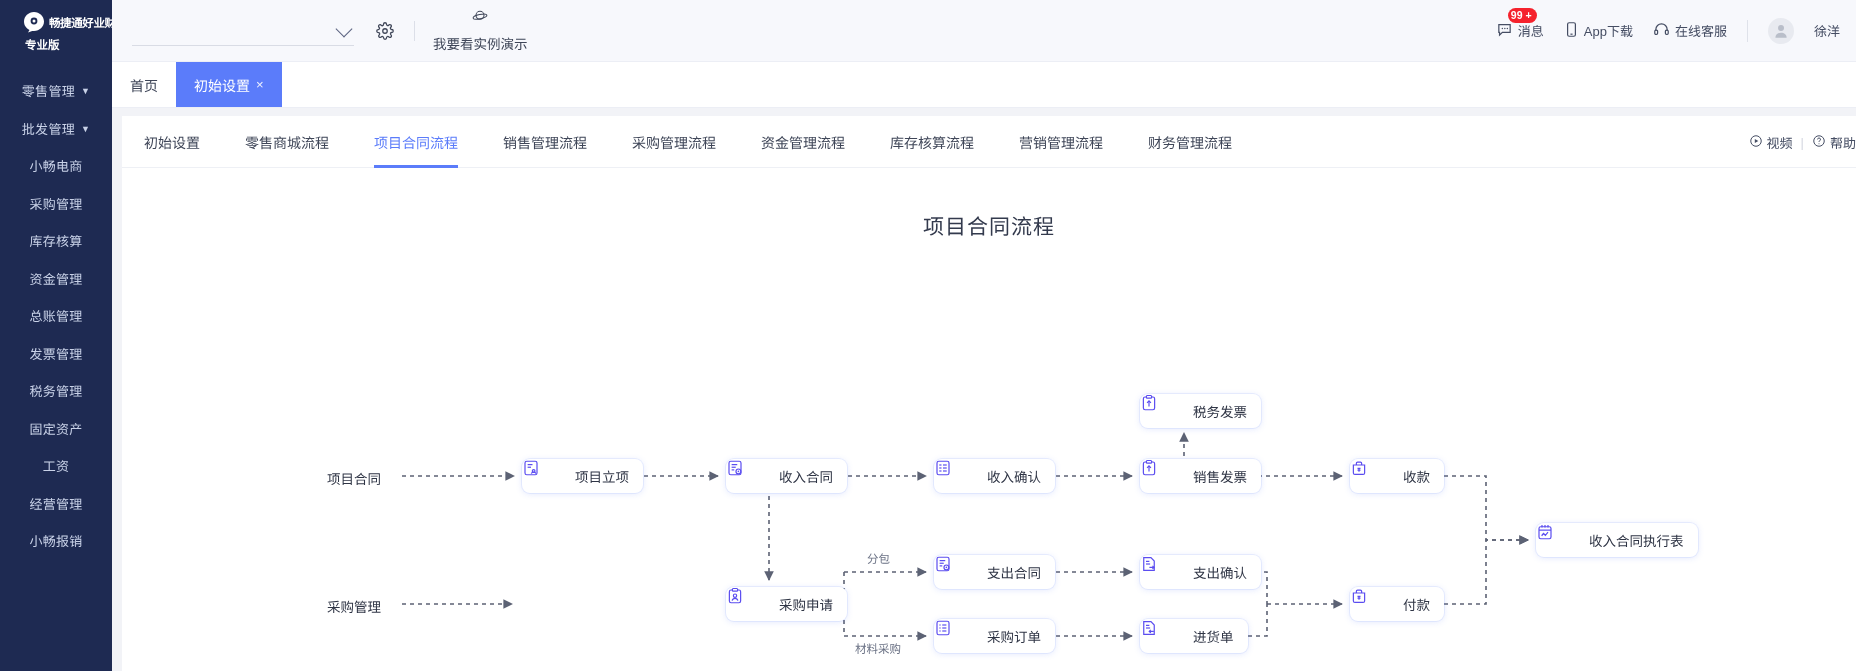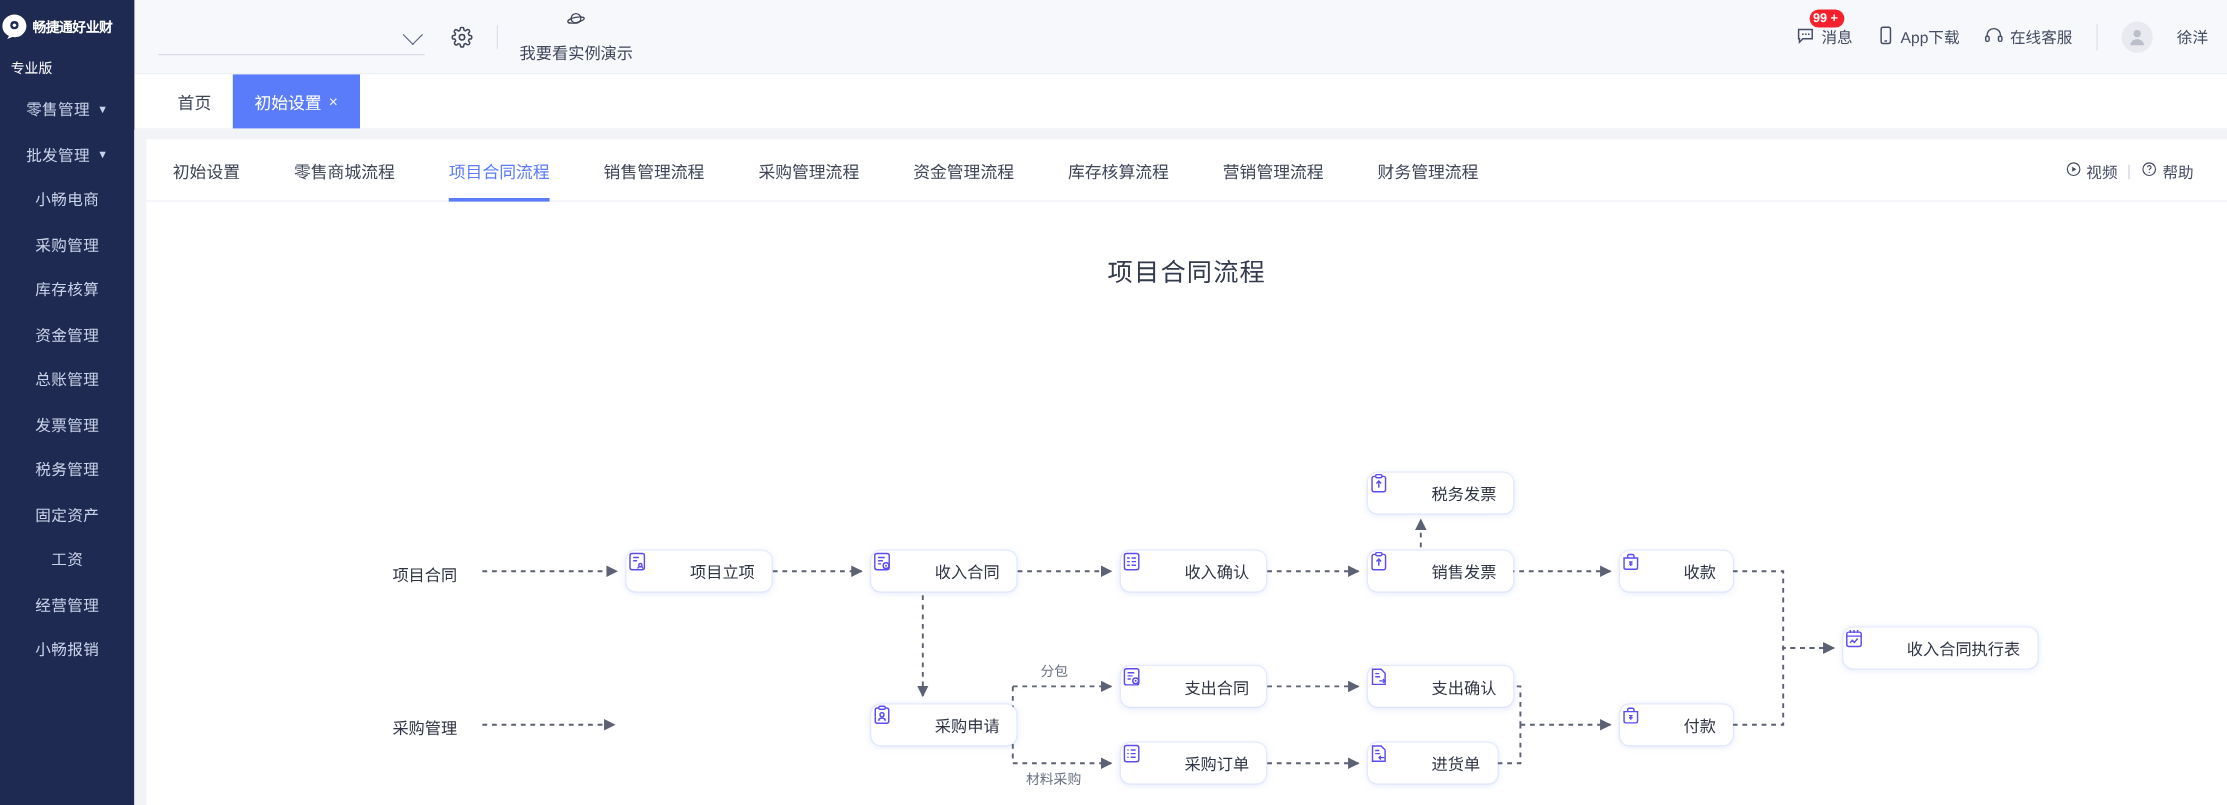--- a/index.html
+++ b/index.html
@@ -18,40 +18,40 @@
     background: #1e2a52;
     flex: 0 0 112px;
     position: relative;
     overflow: hidden;
   }
   .logo-block {
     height: 62px;
     padding: 10px 0 0 0;
     position: relative;
   }
-  .logo-row { display: flex; align-items: center; padding-left: 0; }
+  .logo-row { display: flex; align-items: center; padding-left: 22px; }
   .logo-mark {
     width: 24px; height: 24px; flex: 0 0 24px;
     position: relative;
   }
   .logo-mark svg { display:block; }
   .logo-text {
     color: #ffffff;
     font-size: 11.5px;
     letter-spacing: -0.4px;
     margin-left: 3px;
     white-space: nowrap;
     font-weight: 600;
   }
   .logo-sub {
     color: #ffffff;
     font-size: 11.5px;
-    font-weight: 400;
-    padding-left: 9px;
-    margin-top: 14px;
+    font-weight: 700;
+    padding-left: 25px;
+    margin-top: 2px;
     letter-spacing: 0px;
   }
   .nav { margin-top: 10px; }
   .nav-item {
     height: 37.5px;
     display: flex;
     align-items: center;
     justify-content: center;
     color: #c9d2e8;
     font-size: 13px;
@@ -129,21 +129,20 @@
     width: 26px; height: 26px; border-radius: 50%;
     background: #e8eaf0; display:flex; align-items:center; justify-content:center;
   }
   .username { font-size: 13px; color: #454d63; white-space: nowrap; }
 
   
   .tabbar {
     height: 46px; flex: 0 0 46px;
     background: #ffffff;
     display: flex; align-items: stretch;
-    padding-left: 18px;
     border-bottom: 1px solid #eceef5;
   }
   .wtab {
     display: flex; align-items: center; gap: 6px;
     padding: 0 18px;
     font-size: 14px; color: #3f4658;
     cursor: pointer; user-select: none;
   }
   .wtab.active {
     background: #5b7cfa; color: #ffffff;
@@ -177,23 +176,23 @@
     height: 52px; display:flex; align-items:center;
     white-space: nowrap;
   }
   .subtab.active { color: #5b7cfa; }
   .subtab.active::after {
     content: ""; position: absolute;
     left: 0; right: 0; bottom: 0;
     height: 2.5px; background: #5b7cfa;
   }
   .subtabs-right {
-    position: absolute; right: 12px; top: 0;
+    position: absolute; right: 0; top: 0;
     height: 52px; display: flex; align-items: center; gap: 0;
-    font-size: 13px; color: #454d63; padding-right: 16px;
+    font-size: 13px; color: #454d63; padding-right: 0;
   }
   .srlink { display:flex; align-items:center; gap:4px; cursor:pointer; white-space: nowrap; }
   .srsep { margin: 0 8px; color: #d4d7e0; }
 
   
   .diagram-title {
     text-align: center;
     font-size: 21px;
     color: #333a4d;
     margin-top: 42px;

